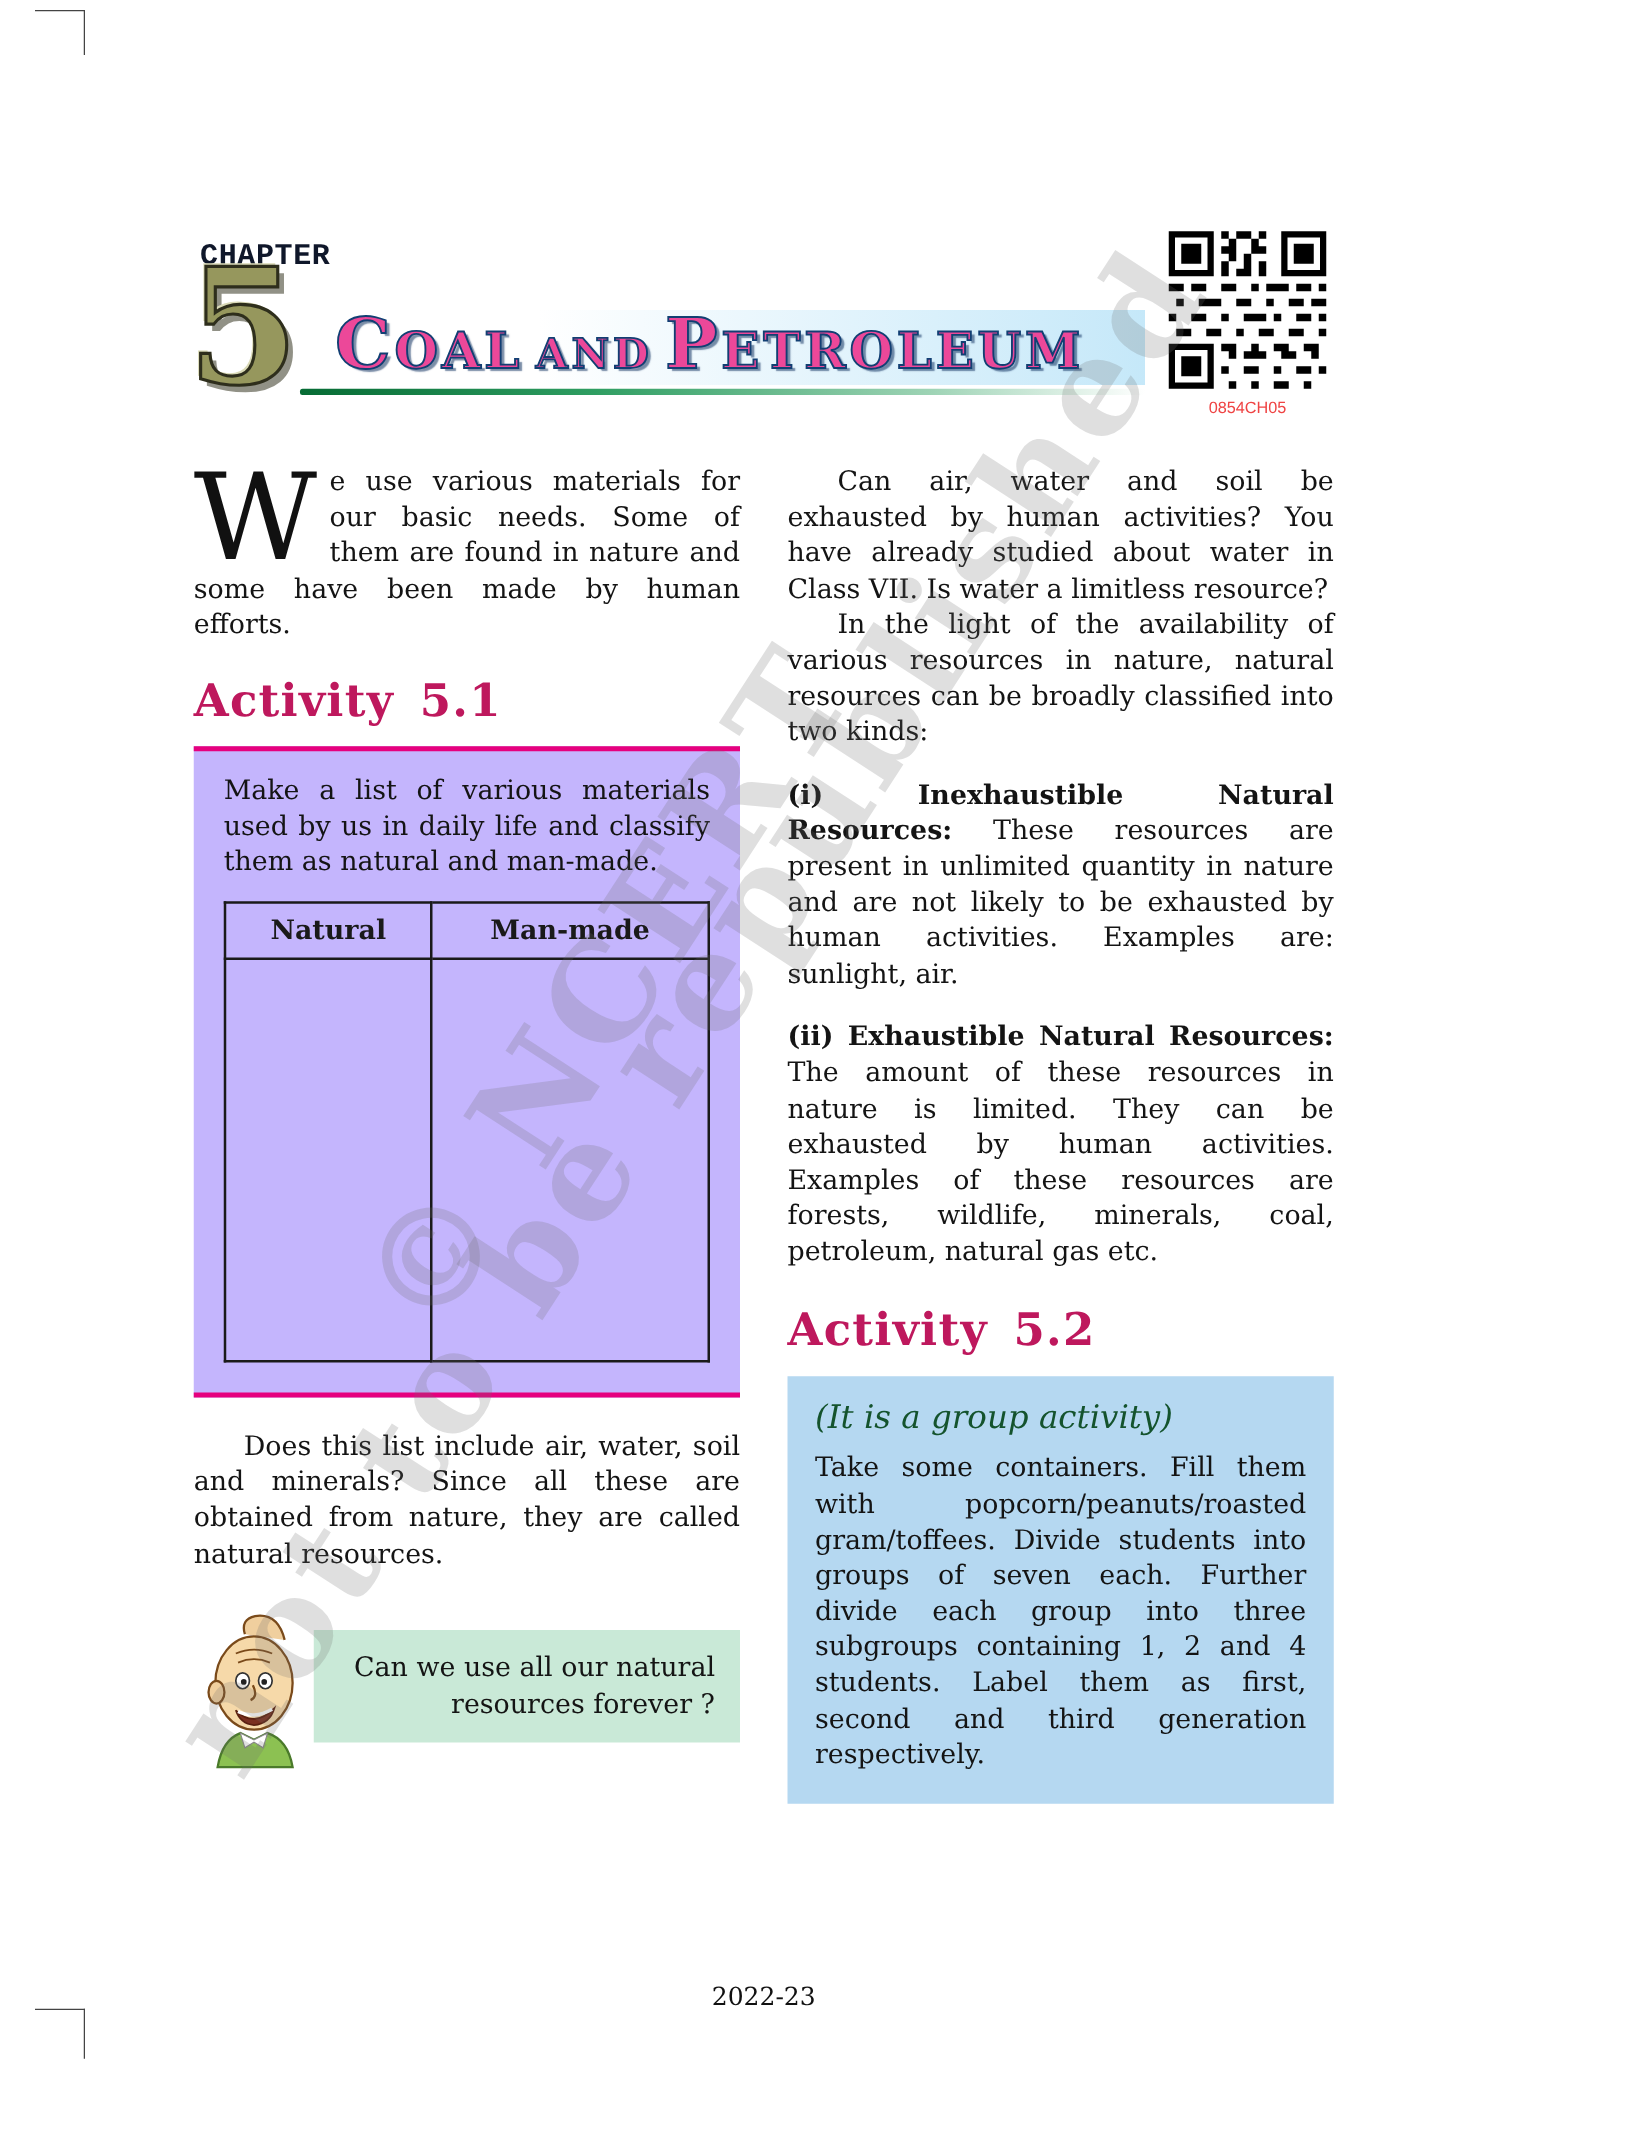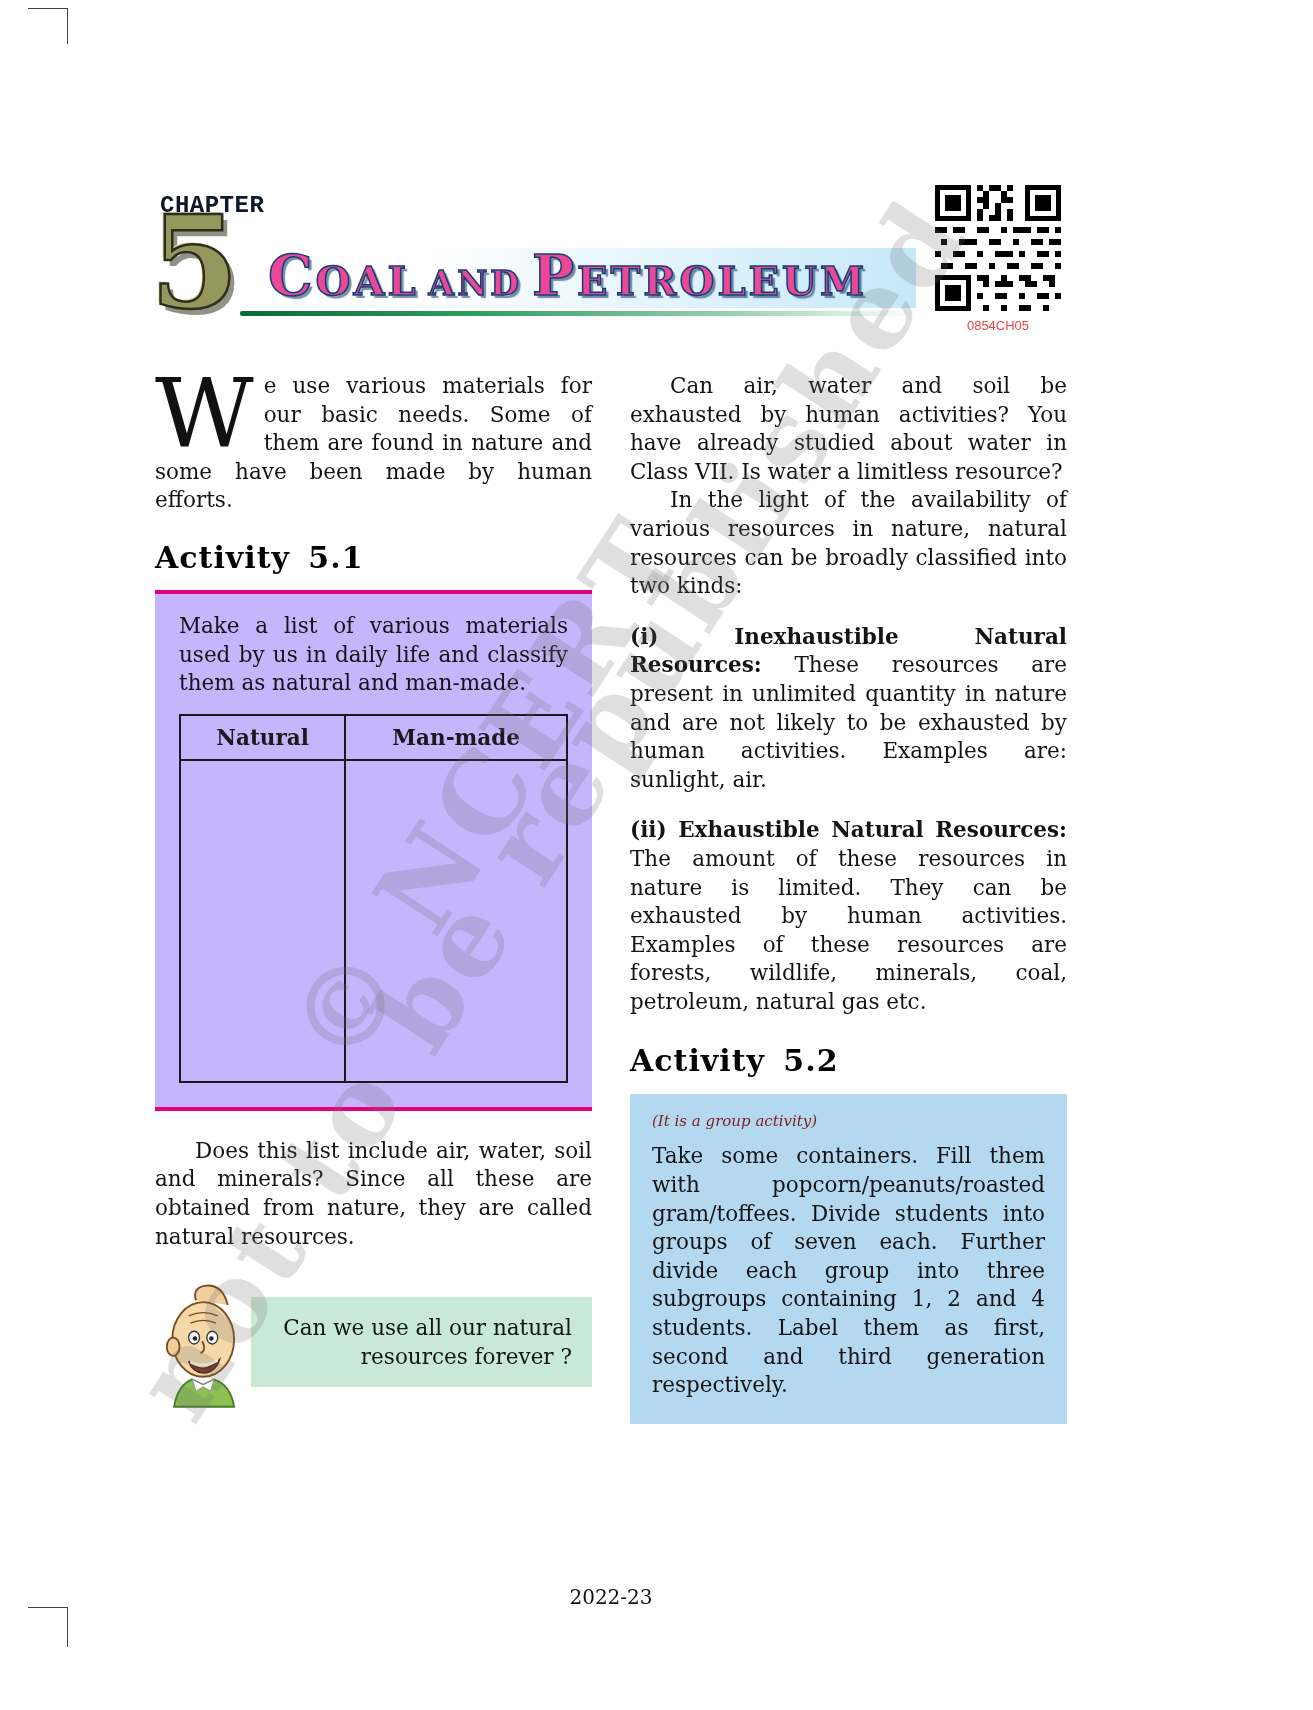--- a/index.html
+++ b/index.html
@@ -86,22 +86,22 @@
   p.body {
     font-size:21.5px; line-height:1.33; text-align:justify;
     color:#141414;
   }
   .indent { text-indent:40px; }
   .dropcap {
     float:left; font-size:96px; line-height:0.76;
     padding:6px 10px 0 0; font-weight:normal; color:#111;
   }
   h2.activity {
-    font-size:30px; font-weight:bold; letter-spacing:1px; word-spacing:7px;
-    color:#000000;
+    font-size:36px; font-weight:bold; letter-spacing:1px; word-spacing:7px;
+    color:#be185d;
   }
   .h-51 { margin-top:25px; margin-bottom:15px; }
   .h-52 { margin-top:27px; margin-bottom:16px; }
 
   .activity-box1 {
     background:#c4b5fd;
     border-top:4px solid #e6007e; border-bottom:4px solid #e6007e;
     padding:18px 24px 24px 24px;
   }
   .activity-box1 p.body { margin-bottom:16px; }
@@ -124,21 +124,21 @@
   }
 
   .item-para { margin-top:22px; }
   .item-para b { font-weight:bold; }
 
   .activity-box2 {
     background:#b5d8f1;
     padding:18px 22px 24px 22px;
   }
   .group-note {
-    color:#7f1d1d; font-style:italic; font-size:15px; margin-bottom:12px;
+    color:#14532d; font-style:italic; font-size:26px; margin-bottom:12px;
   }
 
   
   .footer {
     position:absolute; left:155px; top:1585px; width:912px; z-index:3;
     text-align:center; font-size:20px; color:#111;
   }
 </style>
 </head>
 <body>

